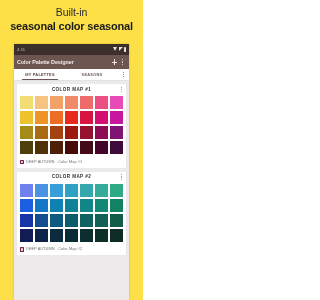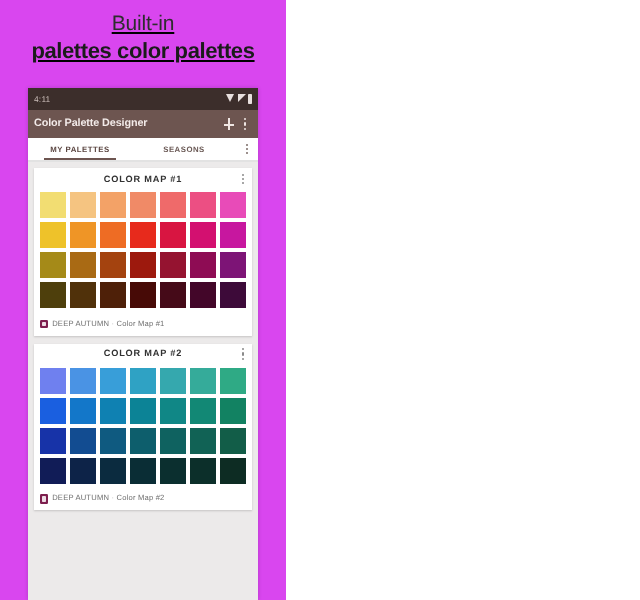--- a/index.html
+++ b/index.html
@@ -12,23 +12,22 @@
     height: 300px;
     overflow: hidden;
     font-family: "Liberation Sans", sans-serif;
     -webkit-font-smoothing: antialiased;
   }
 
   .poster {
     position: relative;
     width: 143px;
     height: 300px;
-    background: #d946ef;
-    box-sizing: border-box;
-    text-decoration: underline;
+    background: #fde047;
+    box-sizing: border-box;
   }
 
   
   .headline {
     padding: 6px 6px 0 6px;
     text-align: center;
   }
   .headline-line1 {
     font-size: 10.5px;
     line-height: 13px;
@@ -270,21 +269,21 @@
   }
   .footer-sep { color: #b0b0b0; }
 </style>
 </head>
 <body>
 
 <div class="poster">
 
   <div class="headline">
     <div class="headline-line1">Built-in</div>
-    <div class="headline-line2">palettes color palettes</div>
+    <div class="headline-line2">seasonal color seasonal</div>
   </div>
 
   <div class="phone">
 
     <div class="statusbar">
       <span class="status-time">4:11</span>
       <span class="status-icons">
         <span class="ic-wifi"></span>
         <span class="ic-signal"></span>
         <span class="ic-batt"></span>

